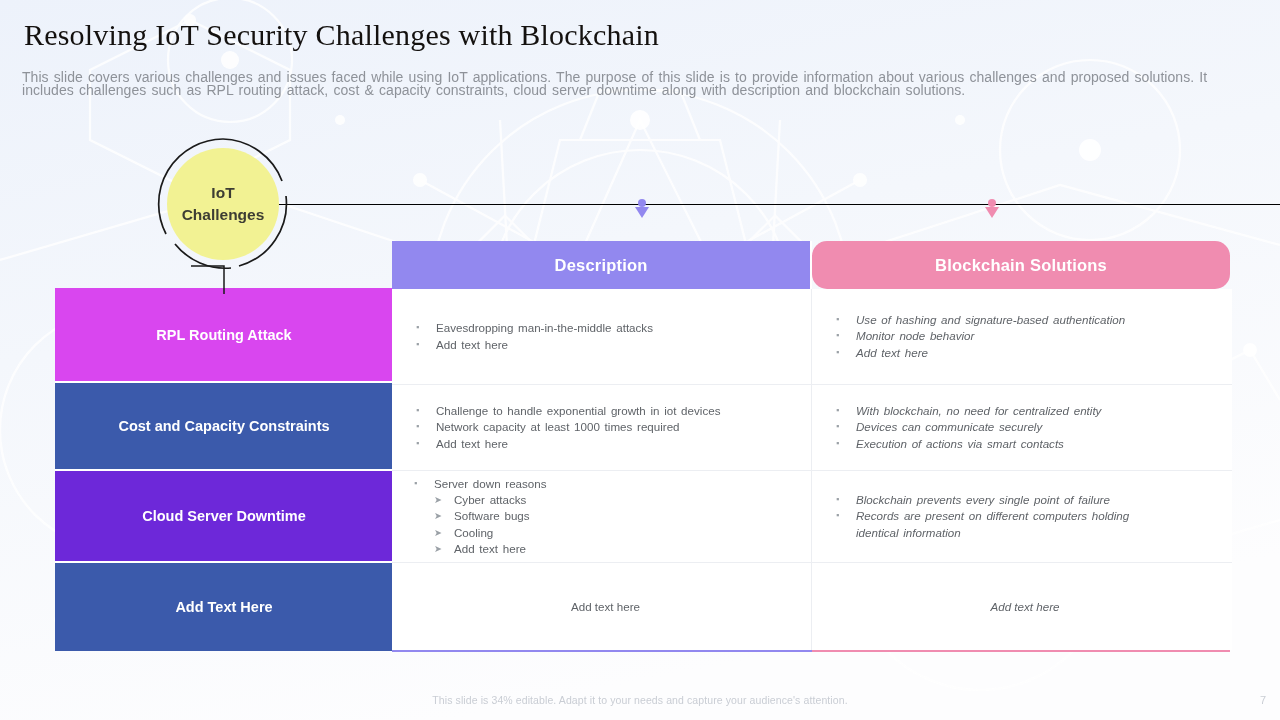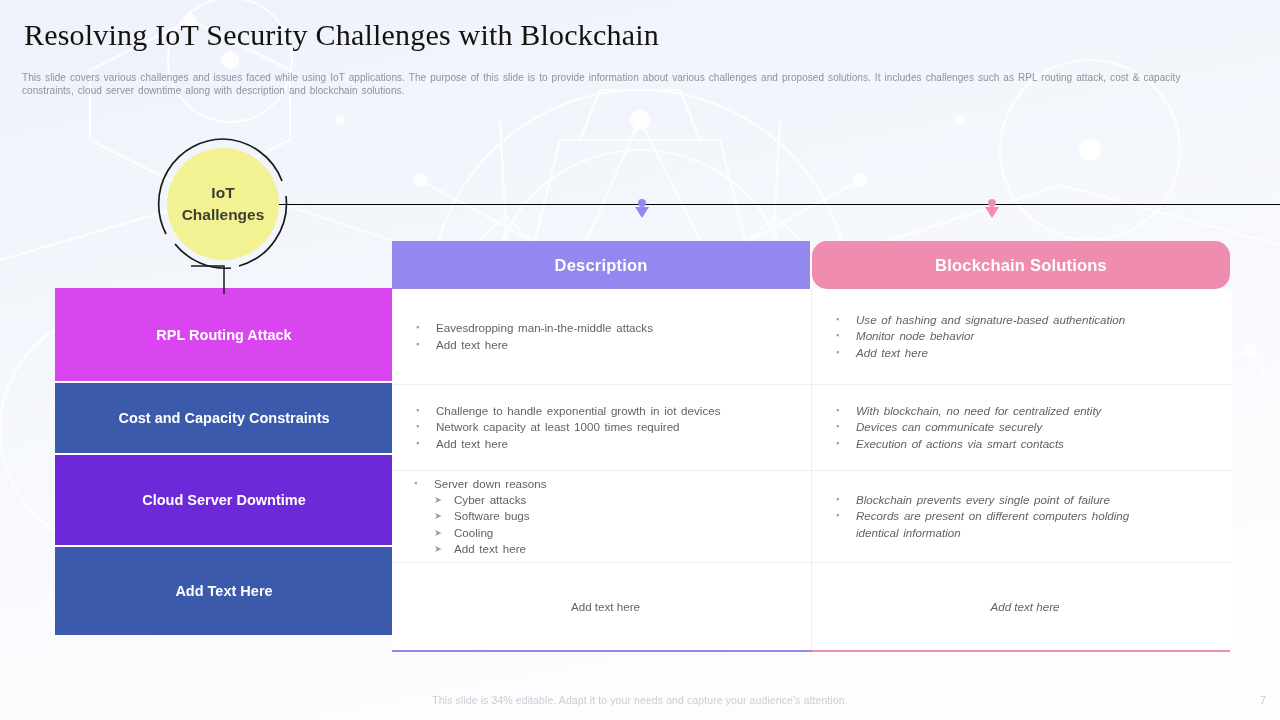--- a/index.html
+++ b/index.html
@@ -24,21 +24,21 @@
   
   #header { position: absolute; left: 0; top: 0; width: 1280px; z-index: 5; }
   #page-title {
     position: absolute; left: 24px; top: 18px;
     font-family: "Liberation Serif", serif;
     font-size: 30px; font-weight: 400; color: #14110f;
     letter-spacing: .2px; white-space: nowrap;
   }
   #page-subtitle {
     position: absolute; left: 22px; top: 71px; width: 1190px;
-    font-size: 10px; line-height: 13px; color: #8e9299;
+    font-size: 14px; line-height: 13px; color: #8e9299;
     letter-spacing: .05px; word-spacing: 1.2px;
   }
 
   
   #spine {
     position: absolute; left: 222px; top: 203.5px;
     width: 1058px; height: 1.6px; background: #000; z-index: 6;
   }
   .spine-marker { position: absolute; z-index: 7; width: 22px; }
   .spine-marker .dot {
@@ -250,21 +250,21 @@
 <svg id="node-connector" width="60" height="45" viewBox="0 0 60 45" xmlns="http://www.w3.org/2000/svg">
   <path d="M1 16 L34 16 L34 44" fill="none" stroke="#1a1a1a" stroke-width="1.5"></path>
 </svg>
 
 <div id="table">
 
   <div id="label-col">
     <div class="label-cell" style="height: 95px; background: #d946ef;">
       <span>RPL Routing Attack</span>
     </div>
-    <div class="label-cell" style="height: 72px; background: rgb(59, 90, 171);">
+    <div class="label-cell" style="height: 88px; background: rgb(59, 90, 171);">
       <span>Cost and Capacity Constraints</span>
     </div>
     <div class="label-cell" style="height: 92px; background: #6d28d9;">
       <span>Cloud Server Downtime</span>
     </div>
     <div class="label-cell" style="height: 88px; border-bottom: none; background: rgb(59, 90, 171);">
       <span>Add Text Here</span>
     </div>
   </div>
 

